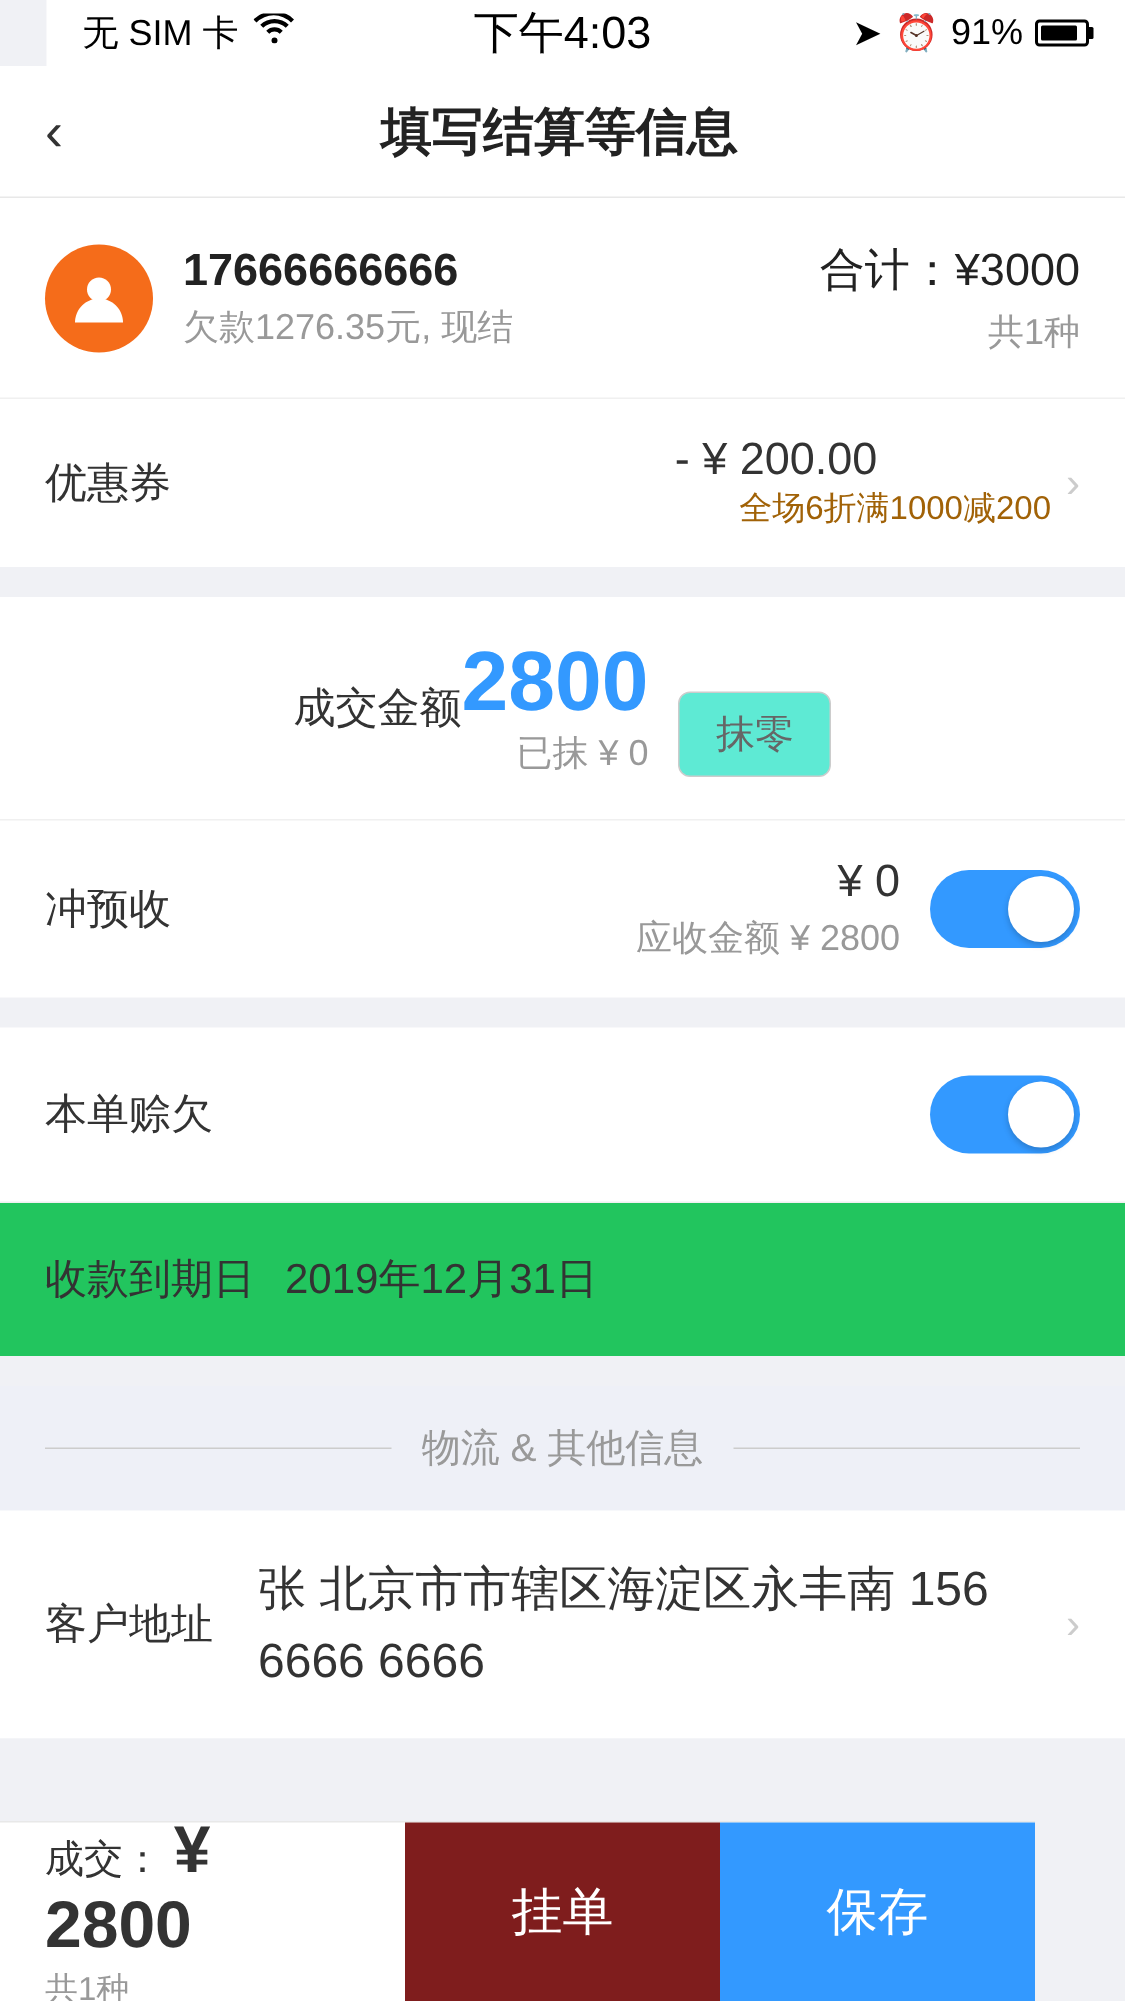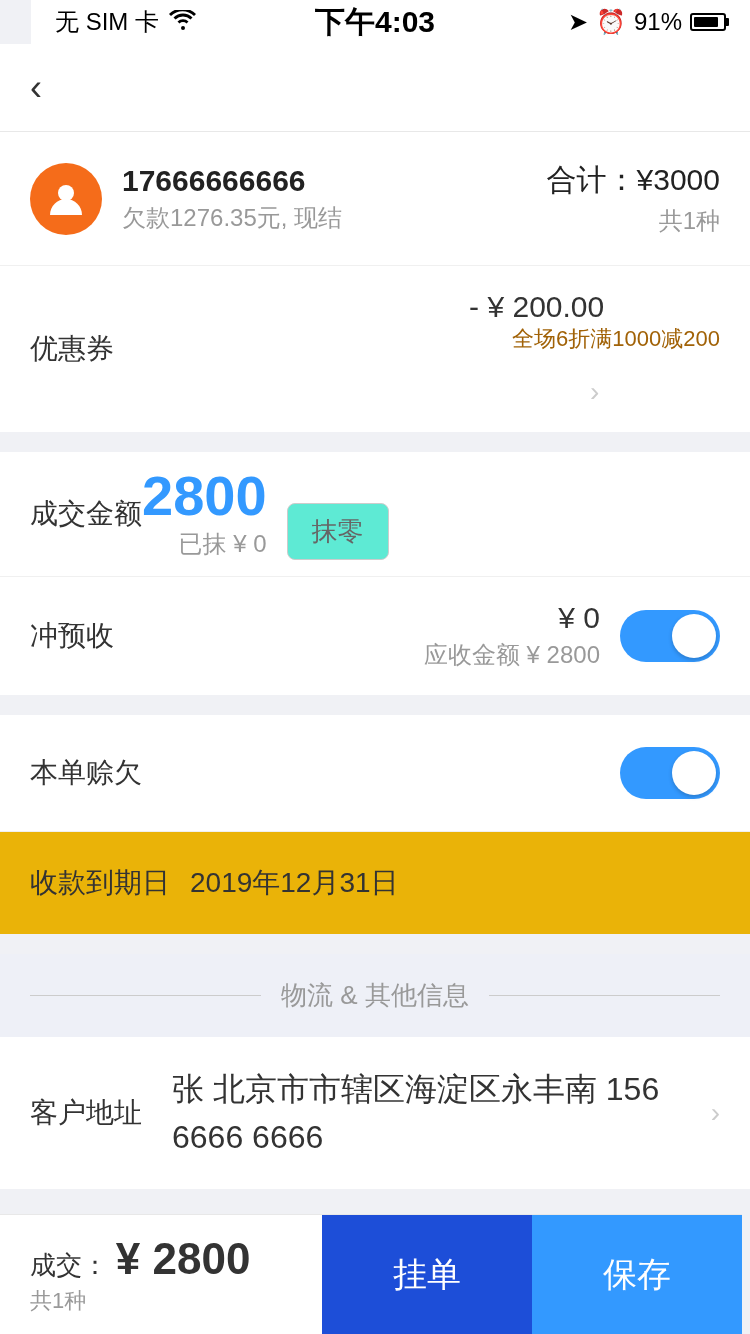--- a/index.html
+++ b/index.html
@@ -20,21 +20,21 @@
       background: #fff;
       display: flex;
       align-items: center;
       justify-content: space-between;
       padding: 0 24px;
       font-size: 24px;
       color: #000;
       margin-left: 31px;
     }
     .status-left { display: flex; align-items: center; gap: 10px; }
-    .status-center { font-size: 30px; font-weight: 700; position: absolute; left: 50%; transform: translateX(-50%); }
+    .status-center { font-size: 30px; font-weight: 400; position: absolute; left: 50%; transform: translateX(-50%); }
     .status-right { display: flex; align-items: center; gap: 8px; font-size: 24px; }
 
     
     .nav-bar {
       height: 88px;
       background: #fff;
       display: flex;
       align-items: center;
       padding: 0 30px;
       border-bottom: 1px solid #e8e8e8;
@@ -97,35 +97,35 @@
 
     
     .coupon-row {
       display: flex;
       align-items: center;
       justify-content: space-between;
       padding: 24px 30px;
       border-top: 1px solid #f0f0f0;
     }
     .coupon-label { font-size: 28px; color: #333; }
-    .coupon-right { display: flex; align-items: center; gap: 22px; flex-direction: column; }
+    .coupon-right { display: flex; align-items: center; gap: 10px; }
     .coupon-discount { font-size: 30px; color: #333; }
     .coupon-detail { font-size: 22px; color: #a16207; text-align: right; margin-left: 43px; }
     .chevron-icon { color: #ccc; font-size: 28px; }
 
     
     .form-section {
       background: #fff;
       margin-bottom: 20px;
     }
     .form-row {
       display: flex;
       align-items: center;
-      justify-content: flex-start;
-      padding: 16px 30px;
+      justify-content: center;
+      padding: 28px 30px;
       border-bottom: 1px solid #f0f0f0;
     }
     .form-row:last-child { border-bottom: none; }
     .form-label { font-size: 28px; color: #333; white-space: nowrap; }
     .form-right { display: flex; align-items: center; gap: 20px; }
 
     .deal-amount {
       font-size: 56px;
       font-weight: 600;
       color: #3399ff;
@@ -199,21 +199,21 @@
       padding: 32px 30px;
       background: #fff;
       border-bottom: 1px solid #f0f0f0;
     }
 
     
     .due-date-row {
       display: flex;
       align-items: flex-start;
       padding: 32px 30px;
-      background: #eab308;
+      background: #22c55e;
       gap: 20px;
     }
     .due-date-label { font-size: 28px; color: #333; white-space: nowrap; }
     .due-date-value { font-size: 28px; color: #333; }
 
     
     .logistics-header {
       background: #eef0f7;
       padding: 24px 30px;
       display: flex;
@@ -240,38 +240,38 @@
       background: #fff;
     }
     .address-label { font-size: 28px; color: #333; white-space: nowrap; flex-shrink: 0; margin-right: 30px; }
     .address-value { font-size: 32px; color: #333; flex: 1; line-height: 1.5; }
     .address-right { display: flex; align-items: center; }
 
     
     .bottom-bar {
       position: fixed;
       bottom: 0;
-      width: 742px;
+      width: 690px;
       height: 120px;
       background: #fff;
       display: flex;
       align-items: center;
       border-top: 1px solid #e8e8e8;
     }
     .bottom-summary {
       padding: 0 30px;
       flex: 1;
     }
     .bottom-deal-label { font-size: 26px; color: #333; }
     .bottom-deal-amount { font-size: 44px; font-weight: 600; color: #333; }
     .bottom-count { font-size: 22px; color: #999; margin-top: 2px; }
     .btn-hangsingle {
       width: 210px;
       height: 120px;
-      background: #1d4ed8;
+      background: #7f1d1d;
       color: #fff;
       font-size: 34px;
       display: flex;
       align-items: center;
       justify-content: center;
       cursor: pointer;
       flex-shrink: 0;
     }
     .btn-save {
       width: 210px;
@@ -331,20 +331,21 @@
     <span>91%</span>
     <span class="battery-icon">
       <span class="battery-fill"></span>
       <span class="battery-tip"></span>
     </span>
   </div>
 </div>
 
 <div class="nav-bar">
   <span class="nav-back">‹</span>
+  <span class="nav-title">填写结算等信息</span>
 </div>
 
 <div class="content">
 
   <div class="card">
     <div class="customer-row">
       <div class="customer-left">
         <div class="avatar">
           <svg width="40" height="40" viewBox="0 0 40 40">
               <circle cx="20" cy="14" r="8" fill="#fff"></circle>

